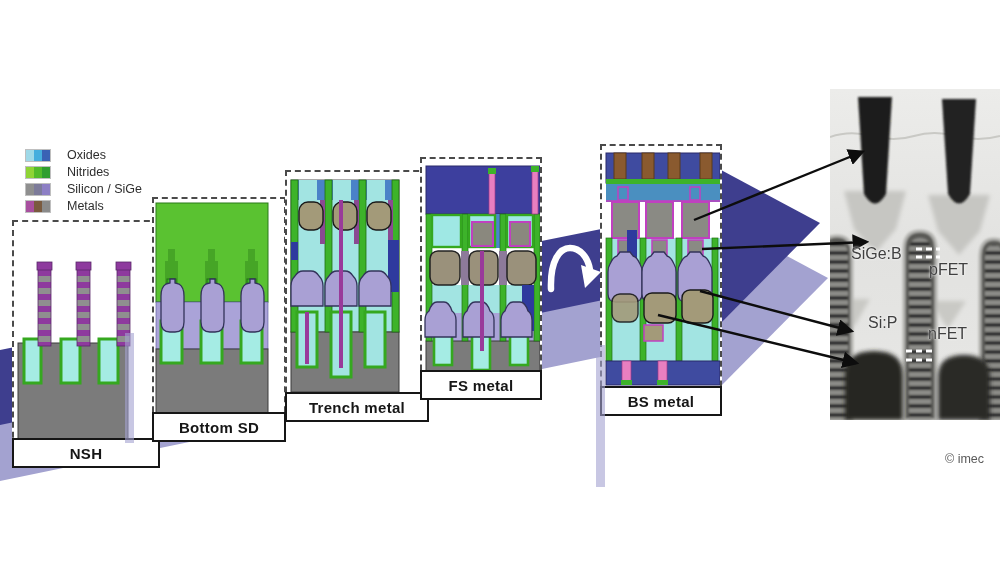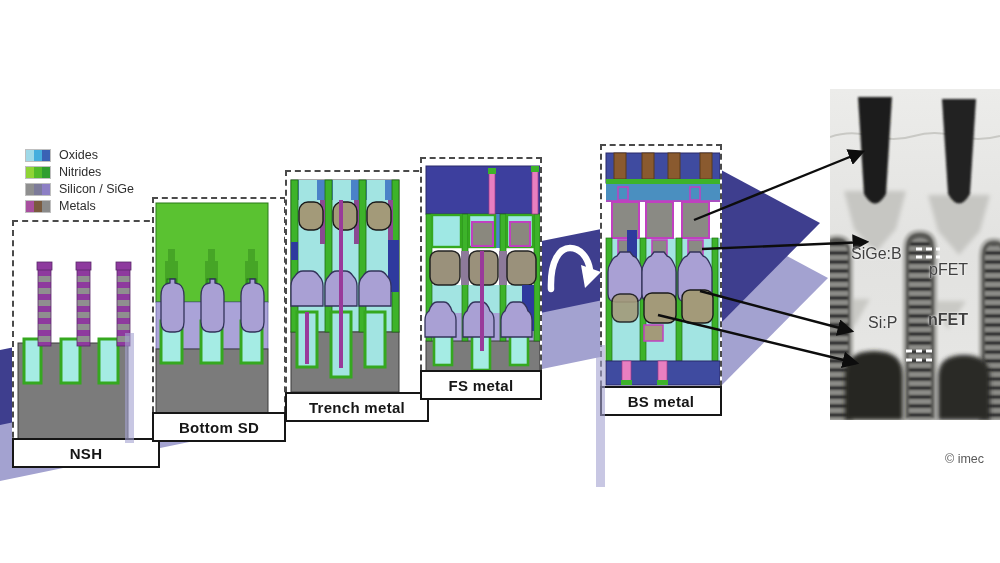--- a/index.html
+++ b/index.html
@@ -7,21 +7,21 @@
          font-family:"Liberation Sans",sans-serif;}
   svg{display:block;}
   .underlay,.overlay{position:absolute;left:0;top:0;width:1000px;height:563px;}
   .underlay{z-index:1;}
   .overlay{z-index:6;pointer-events:none;}
   
   .legend{position:absolute;left:25px;top:147px;z-index:3;}
   .legend-row{display:flex;align-items:center;height:16px;margin-bottom:1px;}
   .swatch{width:24px;height:11px;display:flex;border:0.5px solid rgba(0,0,0,.25);}
   .swatch span{width:8px;height:11px;}
-  .legend-label{margin-left:8px;font-size:12.5px;color:#2e2e2e;text-align:center;}
+  .legend-label{margin-left:16px;font-size:12.5px;color:#2e2e2e;text-align:center;}
   
   .panel{position:absolute;border:2px dashed #4a4a4a;background:#fff;box-sizing:border-box;z-index:2;}
   .panel svg{position:absolute;left:0;top:0;}
   .panel-label{position:absolute;left:-2px;right:-2px;bottom:-2px;height:26px;background:#fff;
     border:2px solid #161616;display:flex;align-items:center;justify-content:center;
     font-weight:bold;font-size:15px;color:#161616;letter-spacing:.3px;}
   
   .sem{position:absolute;left:830px;top:89px;width:170px;height:331px;z-index:2;}
   .sem-label{position:absolute;z-index:7;font-size:16px;color:#404040;font-weight:normal;
     text-shadow:0 0 3px rgba(255,255,255,.9),0 0 1px rgba(255,255,255,.9);}
@@ -337,21 +337,21 @@
           <line x1="86" y1="168" x2="110" y2="168"></line>
         <line x1="76" y1="262" x2="106" y2="262"></line>
           <line x1="76" y1="271" x2="106" y2="271"></line>
       </g>
     </svg>
   </div>
 
   <div class="sem-label" style="left:851px;top:245px;">SiGe:B</div>
   <div class="sem-label" style="left:929px;top:261px;">pFET</div>
   <div class="sem-label" style="left:868px;top:314px;">Si:P</div>
-  <div class="sem-label" style="left:928px;top:311px;font-weight:bold;">nFET</div>
+  <div class="sem-label" style="left:928px;top:325px;">nFET</div>
 
   <svg class="overlay" viewBox="0 0 1000 563">
     <rect x="125" y="333" width="9" height="110" fill="#a3a2d0" opacity=".6"></rect>
     <rect x="596" y="345" width="9" height="142" fill="#a3a2d0" opacity=".6"></rect>
     <g>
       <path d="M551 289 C550 260 560 248 570 248 C580 248 588 257 590 270" fill="none" stroke="#ffffff" stroke-width="6.5" stroke-linecap="round"></path>
       <polygon points="581,265 601,272 585,288" fill="#ffffff"></polygon>
     </g>
     <defs>
       <marker id="ah" viewBox="0 0 10 10" refX="8" refY="5" markerWidth="7" markerHeight="7" orient="auto-start-reverse">

